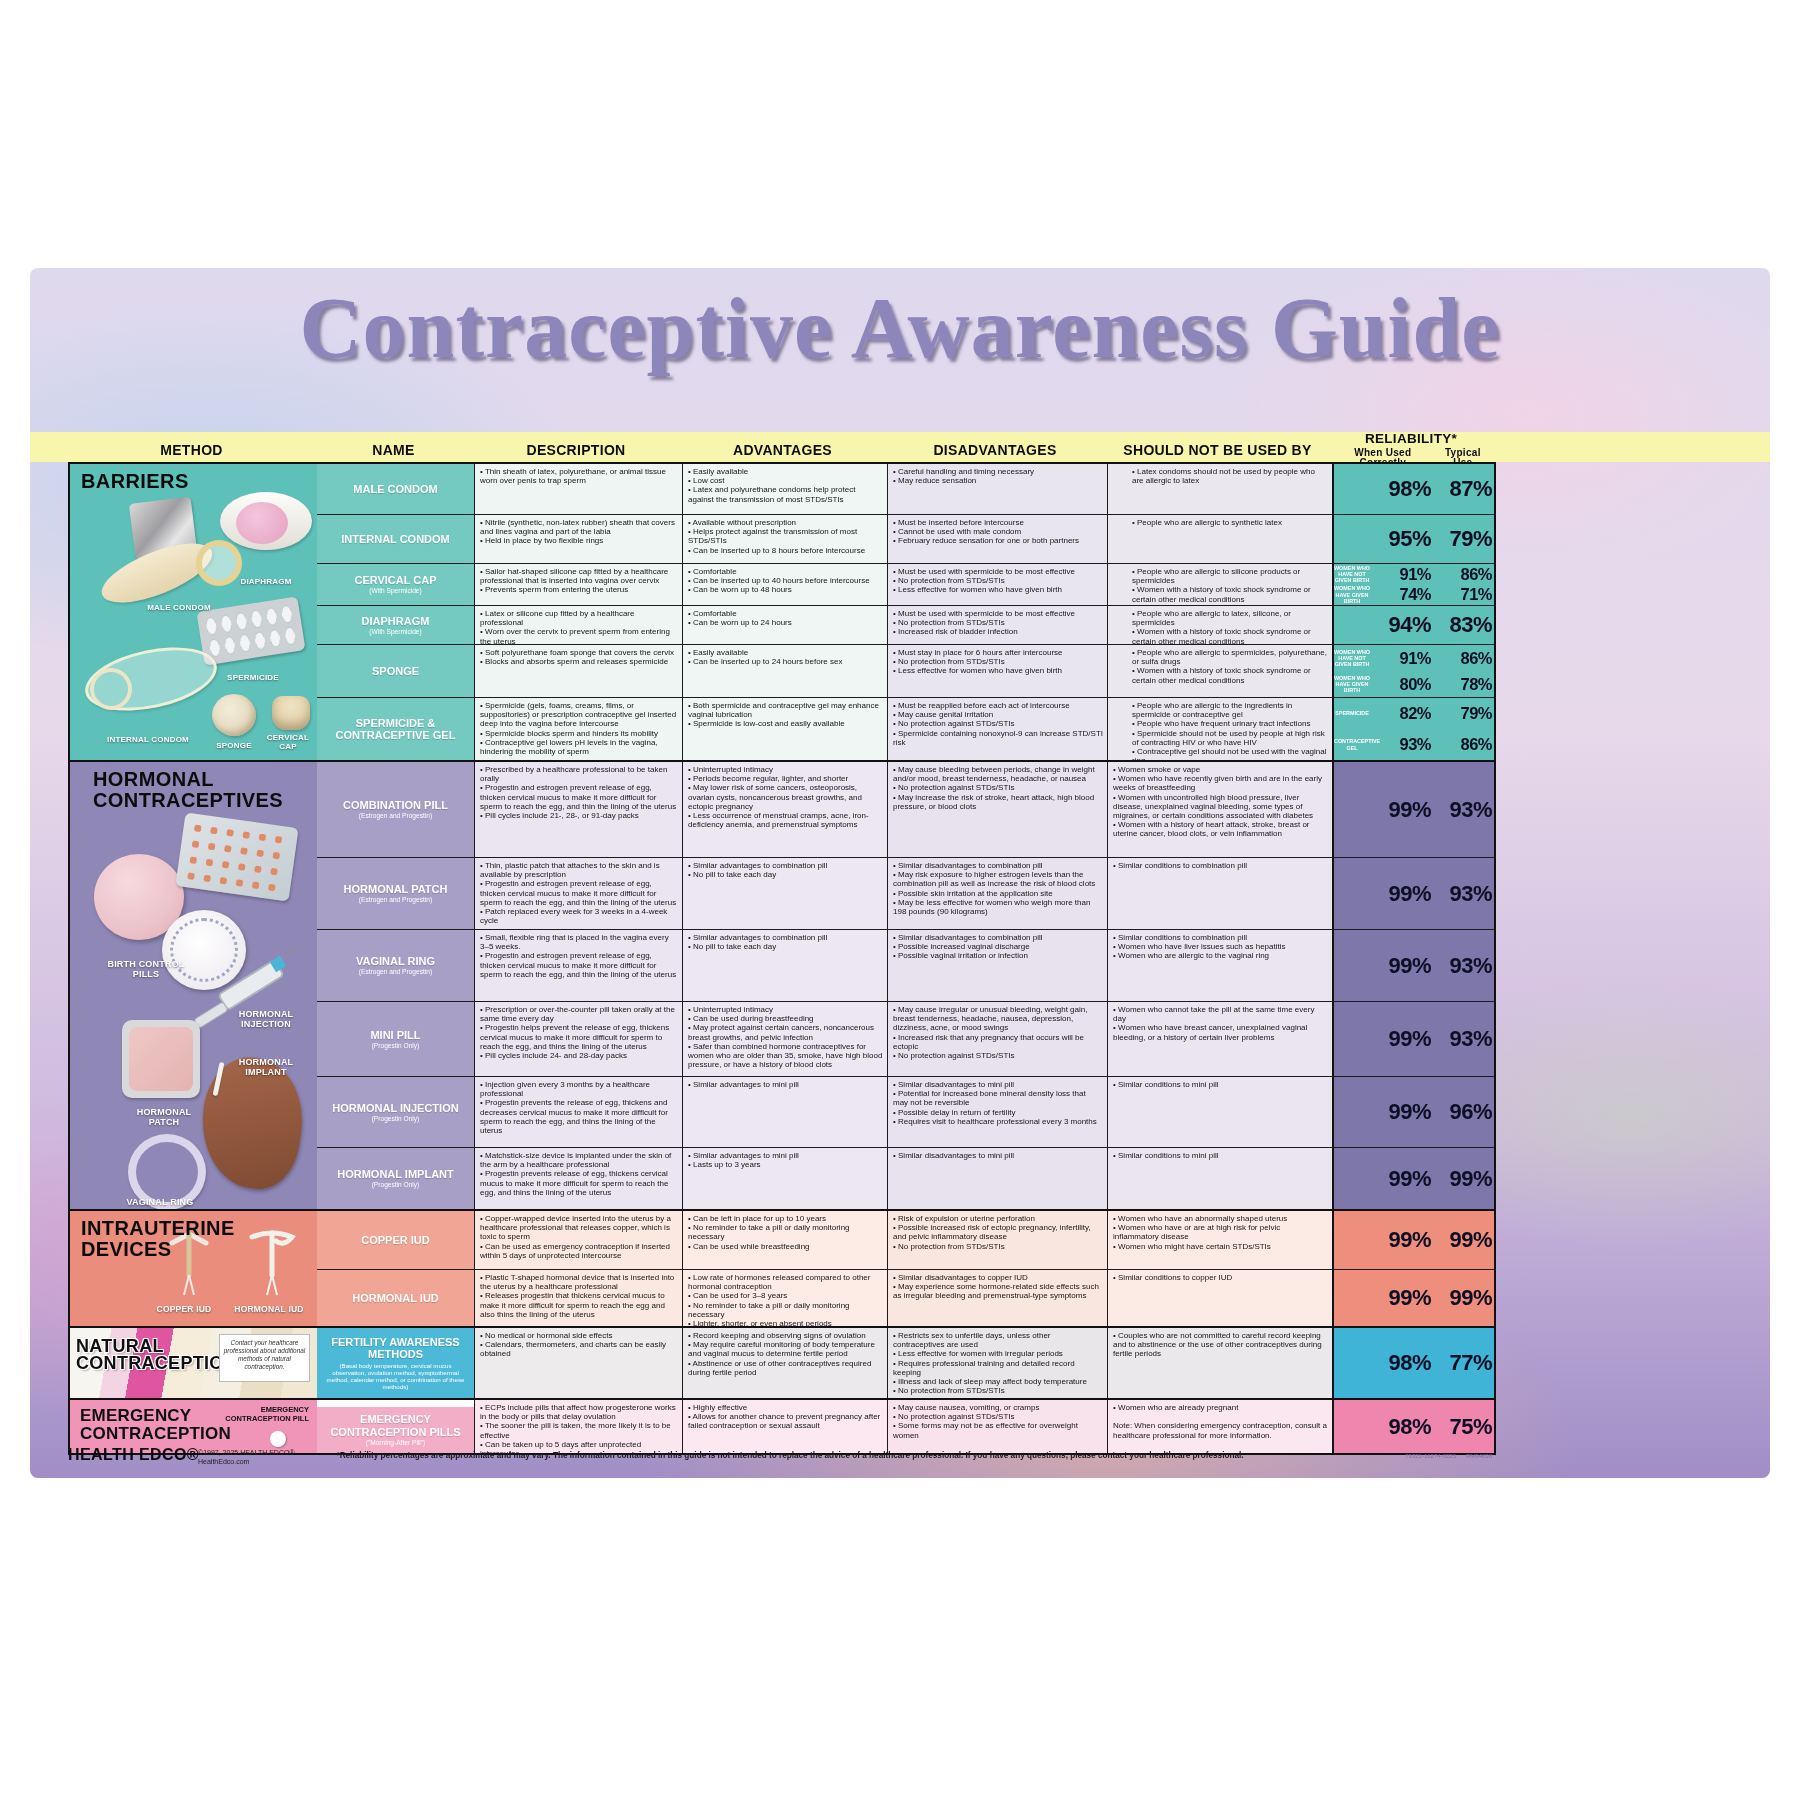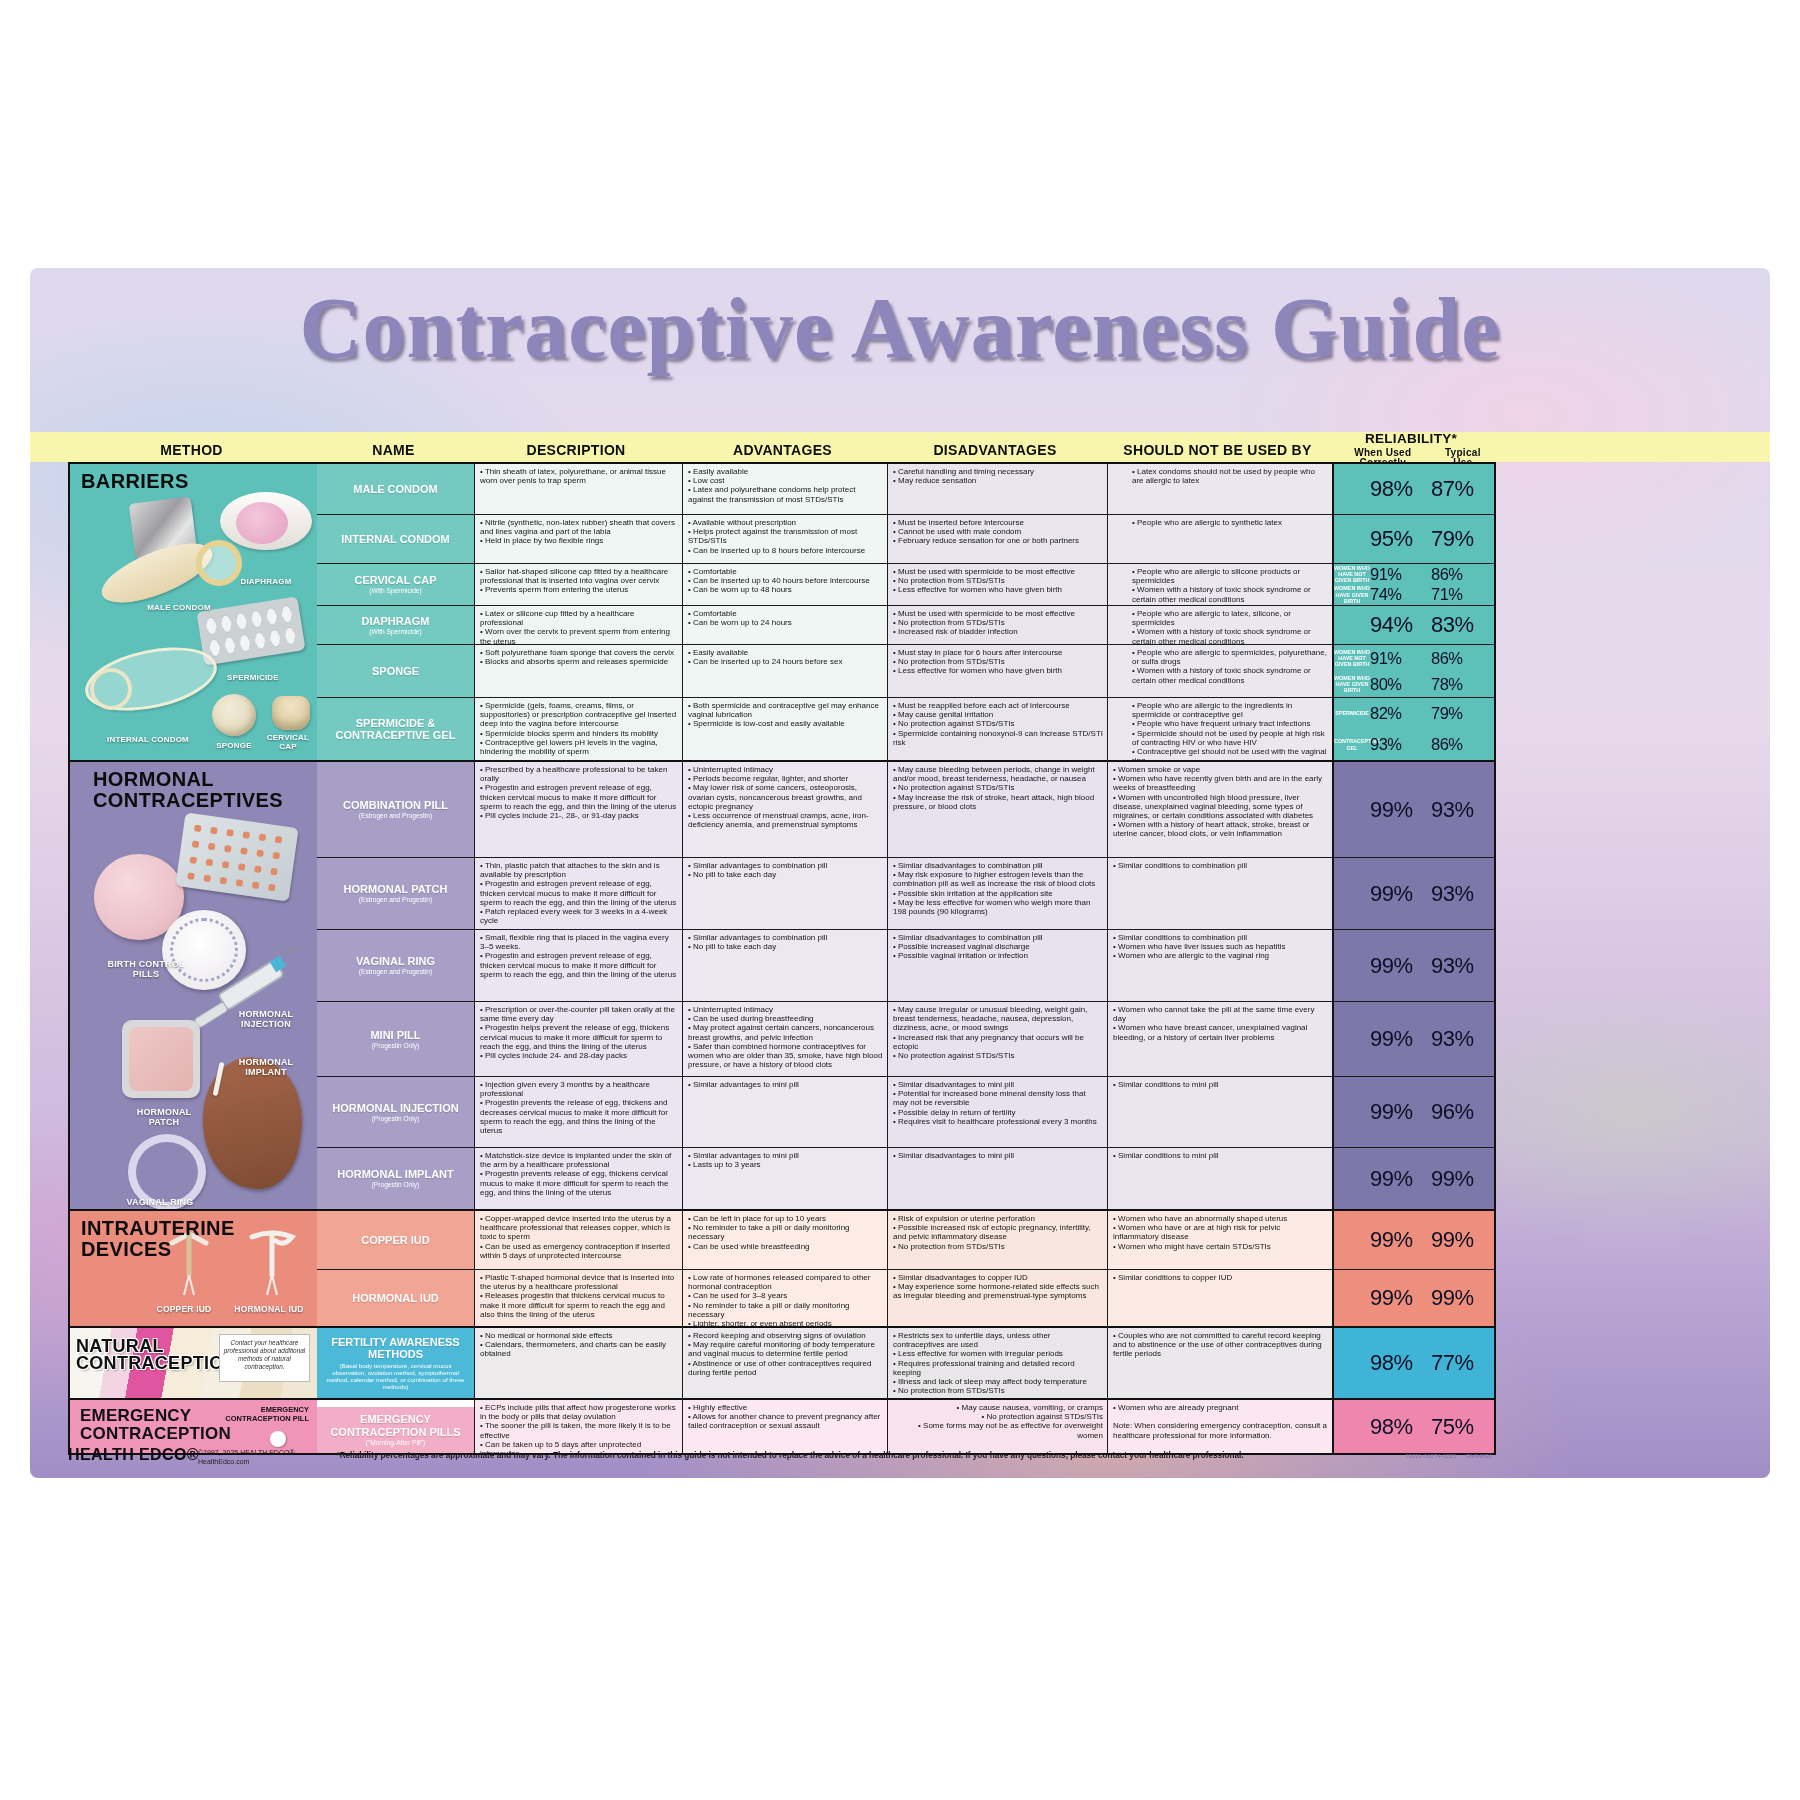--- a/index.html
+++ b/index.html
@@ -45,33 +45,33 @@
   .trow{display:grid;grid-template-columns:157px 208px 205px 220px 225px 162px;min-height:0;}
   .trow + .trow{border-top:1.5px solid #1b1b1b;}
   .trow>div{min-height:0;overflow:hidden;box-sizing:border-box;}
   .name-cell{display:flex;flex-direction:column;align-items:center;justify-content:center;text-align:center;padding:2px 6px;}
   .row-name{font-weight:bold;font-size:11px;color:#fff;line-height:1.12;text-shadow:0 1px 1px rgba(0,0,0,.18);}
   .row-subname{font-size:6.6px;color:#fff;line-height:1.15;margin-top:1px;}
   .tcell{font-size:8px;line-height:1.15;padding:3px 4px 2px 5px;white-space:pre-line;border-left:1.5px solid #1b1b1b;color:#161616;}
   .rel-cell{border-left:2px solid #141414;display:flex;flex-direction:column;justify-content:center;}
   .rel-line{display:grid;grid-template-columns:36px 61px 61px;align-items:center;flex:1;}
   .rel-label{font-size:5.4px;font-weight:bold;color:#fff;text-align:center;line-height:1.15;text-transform:uppercase;}
-  .rel-val{font-size:22px;font-weight:normal;color:#0e0e24;text-align:left;letter-spacing:-.5px;}
+  .rel-val{font-size:22px;font-weight:bold;color:#0e0e24;text-align:right;letter-spacing:-.5px;}
   .rel-line.multi .rel-val{font-size:16.5px;}
   
   .sec0 .name-cell{background:#74cac1;} .sec0 .rel-cell{background:#5ec1b9;}
   .sec0 .c-desc{background:#eef5f2;} .sec0 .c-adv{background:#f0f6f3;} .sec0 .c-dis{background:#e8e5ee;} .sec0 .c-snb{background:#eae7ef;padding-left:24px;}
   .sec1 .name-cell{background:#a79fc6;} .sec1 .rel-cell{background:#7e77aa;}
   .sec1 .c-desc{background:#eae5f0;} .sec1 .c-adv{background:#ece7f1;} .sec1 .c-dis{background:#e7e2ee;} .sec1 .c-snb{background:#ebe5f0;}
   .sec2 .name-cell{background:#f0a595;} .sec2 .rel-cell{background:#ee8f7e;}
   .sec2 .c-desc{background:#fbe9e1;} .sec2 .c-adv{background:#fcece5;} .sec2 .c-dis{background:#f9e6de;} .sec2 .c-snb{background:#fcebe4;}
   .sec3 .name-cell{background:#4db9d9;} .sec3 .rel-cell{background:#3fb4d7;}
   .sec3 .c-desc{background:#ebe9eb;} .sec3 .c-adv{background:#edebec;} .sec3 .c-dis{background:#e8e6e8;} .sec3 .c-snb{background:#eae8ea;}
   .sec4 .name-cell{background:#f3aec7;margin-top:7px;} .sec4 .rel-cell{background:#ee86ad;}
-  .sec4 .c-desc{background:#fae6ee;} .sec4 .c-adv{background:#fbe8f0;} .sec4 .c-dis{background:#f8e3ec;text-align:right;} .sec4 .c-snb{background:#fae7ef;}
+  .sec4 .c-desc{background:#fae6ee;} .sec4 .c-adv{background:#fbe8f0;} .sec4 .c-dis{background:#f8e3ec;} .sec4 .c-snb{background:#fae7ef;}
   .sec3 .row-subname{font-size:6.2px;}
   
   .ill{position:absolute;z-index:1;}
   .ill-label{position:absolute;z-index:2;color:#fff;font-weight:bold;font-size:8px;line-height:1.1;text-align:center;
     text-shadow:0 1px 2px rgba(0,0,0,.45);letter-spacing:.2px;}
   .wrapper{left:62px;top:36px;width:62px;height:56px;border-radius:5px;transform:rotate(-7deg);
     background:linear-gradient(135deg,#d9d9d9,#9e9ea2 45%,#e6e6e6 70%,#b5b5b8);box-shadow:1px 2px 3px rgba(0,0,0,.25);}
   .mcondom{left:28px;top:88px;width:118px;height:42px;border-radius:50%;transform:rotate(-22deg);
     background:linear-gradient(180deg,#f4ead0,#e4d4ac);box-shadow:1px 2px 3px rgba(0,0,0,.2);}
   .mcondom-ring{left:126px;top:76px;width:34px;height:34px;border-radius:50%;border:6px solid #e6d292;background:rgba(255,255,250,.5);}

